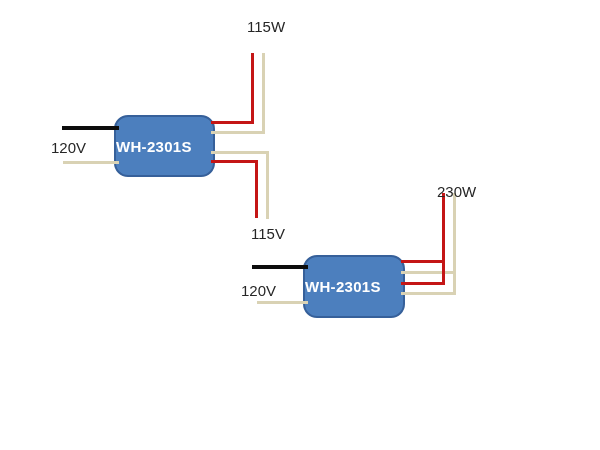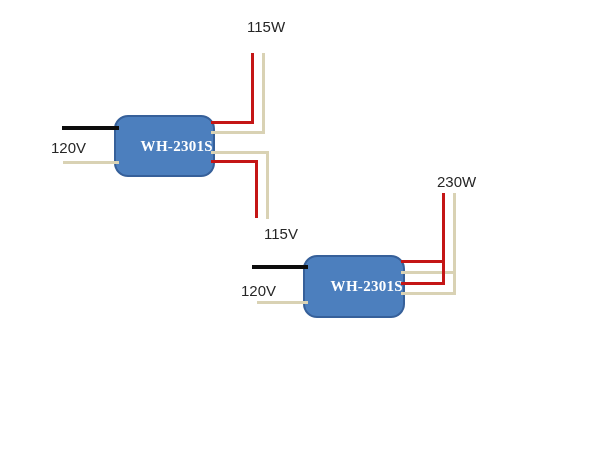--- a/index.html
+++ b/index.html
@@ -22,23 +22,22 @@
   .wire.neutral { background: var(--neutral-wire, #d9d2b4); }
   .wire.line    { background: var(--line-wire, #0d0d0d); }
   .module {
     position: absolute;
     background: var(--module-fill, #4c7fbe);
     border: 2px solid var(--module-border, #36609a);
     border-radius: 14px;
     box-sizing: border-box;
     display: flex;
     align-items: center;
-    justify-content: flex-end;
+    justify-content: flex-start;
     z-index: 1;
-    font-family: Liberation Serif, serif;
   }
   .module .module-label {
     color: var(--module-text, #ffffff);
     font-size: 15px;
     font-weight: 600;
     letter-spacing: 0.3px;
   }
   .wire { z-index: 2; }
   .wire.hot { z-index: 3; }
   .diagram-label {
@@ -69,37 +68,37 @@
     <div class="wire hot" style="left:211px; top:121px; width:43px; height:3px;"></div>
     <div class="wire hot" style="left:251px; top:53px;  width:3px;  height:71px;"></div>
 
     <div class="wire neutral" style="left:211px; top:151px; width:58px; height:3px;"></div>
     <div class="wire neutral" style="left:266px; top:152px; width:3px;  height:67px;"></div>
     <div class="wire hot" style="left:211px; top:160px; width:47px; height:3px;"></div>
     <div class="wire hot" style="left:255px; top:161px; width:3px;  height:57px;"></div>
 
     <div class="diagram-label" style="left:247px; top:19px;">115W</div>
     <div class="diagram-label" style="left:51px;  top:140px;">120V</div>
-    <div class="diagram-label" style="left:251px; top:226px;margin-left:13px;">115V</div>
+    <div class="diagram-label" style="left:251px; top:226px;">115V</div>
   </div>
 
   <div>
 
     <div class="module" style="left:303px; top:255px; width:102px; height:63px;">
       <span class="module-label">WH-2301S</span>
     </div>
 
     <div class="wire line" style="left:252px; top:265px; width:56px; height:4px;"></div>
     <div class="wire neutral" style="left:257px; top:301px; width:51px; height:3px;"></div>
 
     <div class="wire neutral" style="left:401px; top:271px; width:55px; height:3px;"></div>
     <div class="wire neutral" style="left:401px; top:292px; width:55px; height:3px;"></div>
     <div class="wire neutral" style="left:453px; top:193px; width:3px;  height:102px;"></div>
 
     <div class="wire hot" style="left:401px; top:260px; width:44px; height:3px;"></div>
     <div class="wire hot" style="left:401px; top:282px; width:44px; height:3px;"></div>
     <div class="wire hot" style="left:442px; top:193px; width:3px;  height:92px;"></div>
 
-    <div class="diagram-label" style="left:437px; top:174px;">230W</div>
+    <div class="diagram-label" style="left:437px; top:184px;">230W</div>
     <div class="diagram-label" style="left:241px; top:283px;">120V</div>
   </div>
 
 </div>
 
 </body></html>

